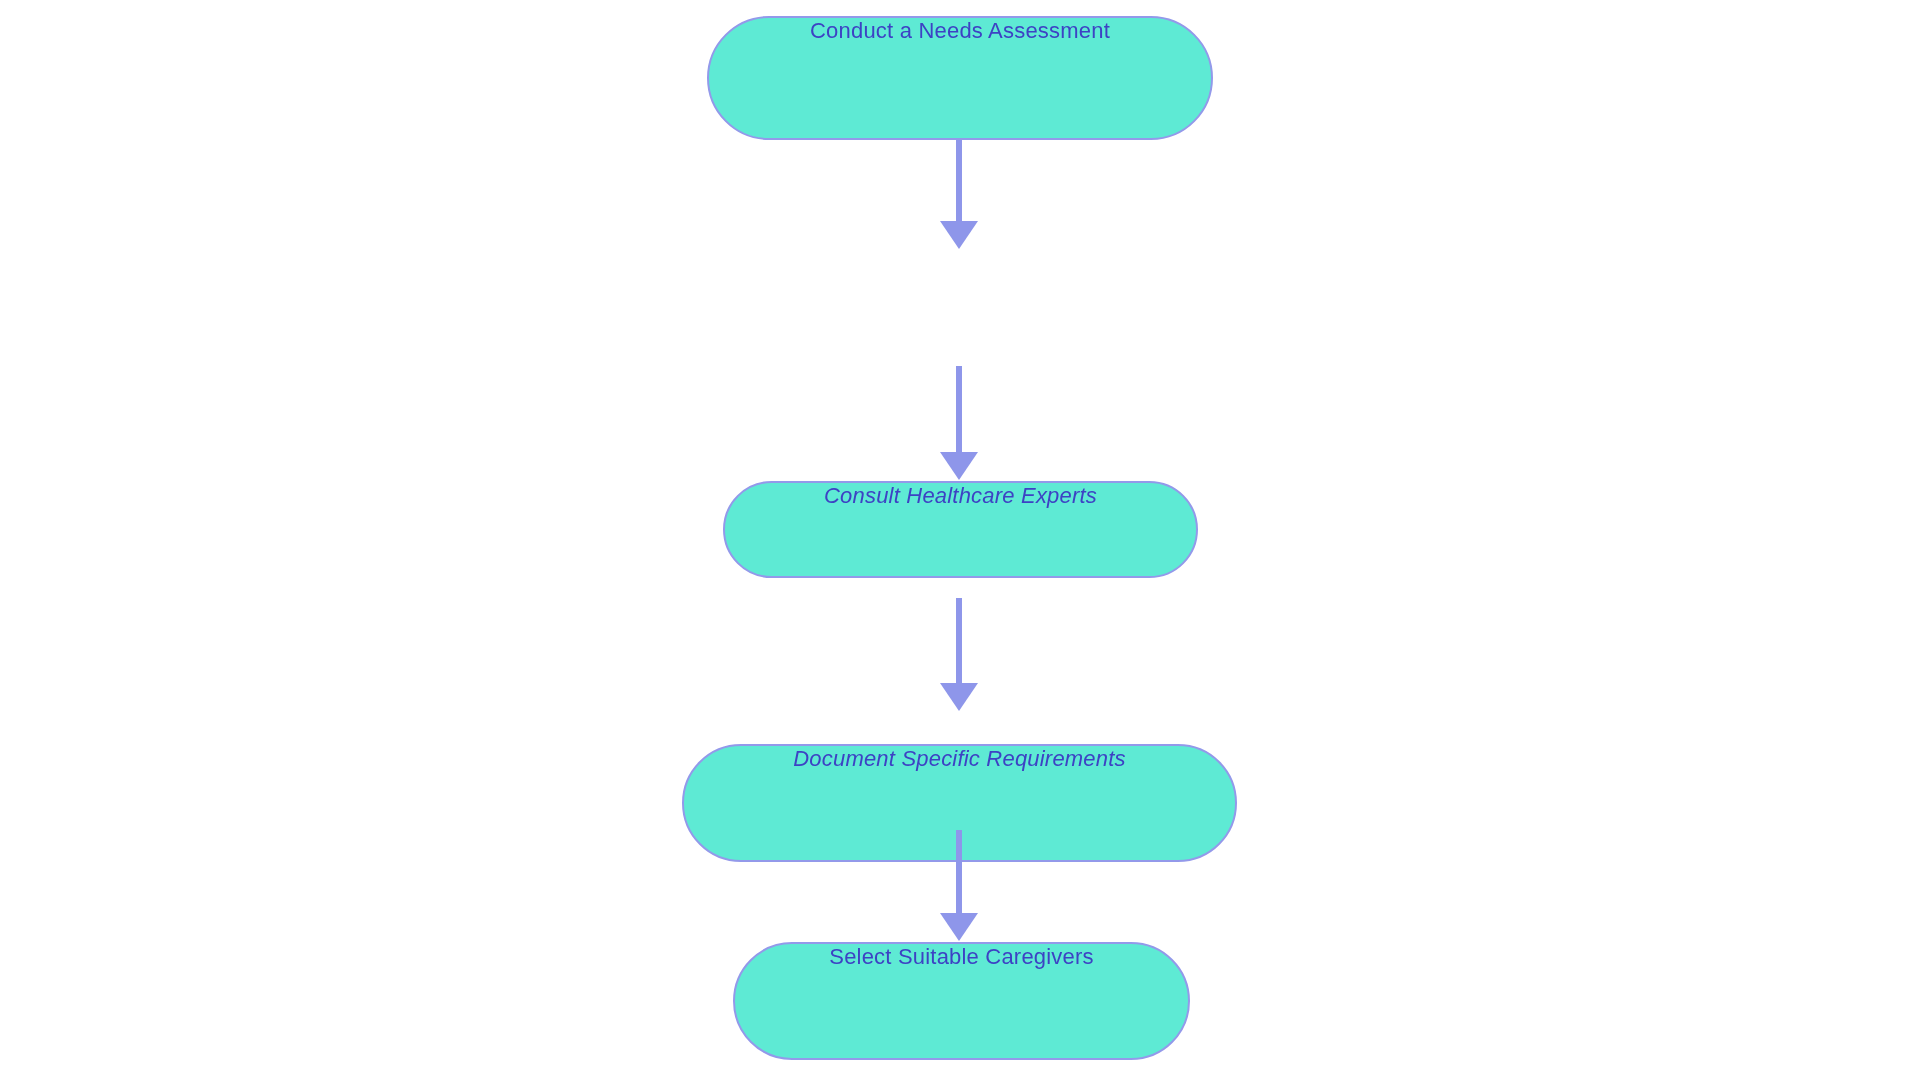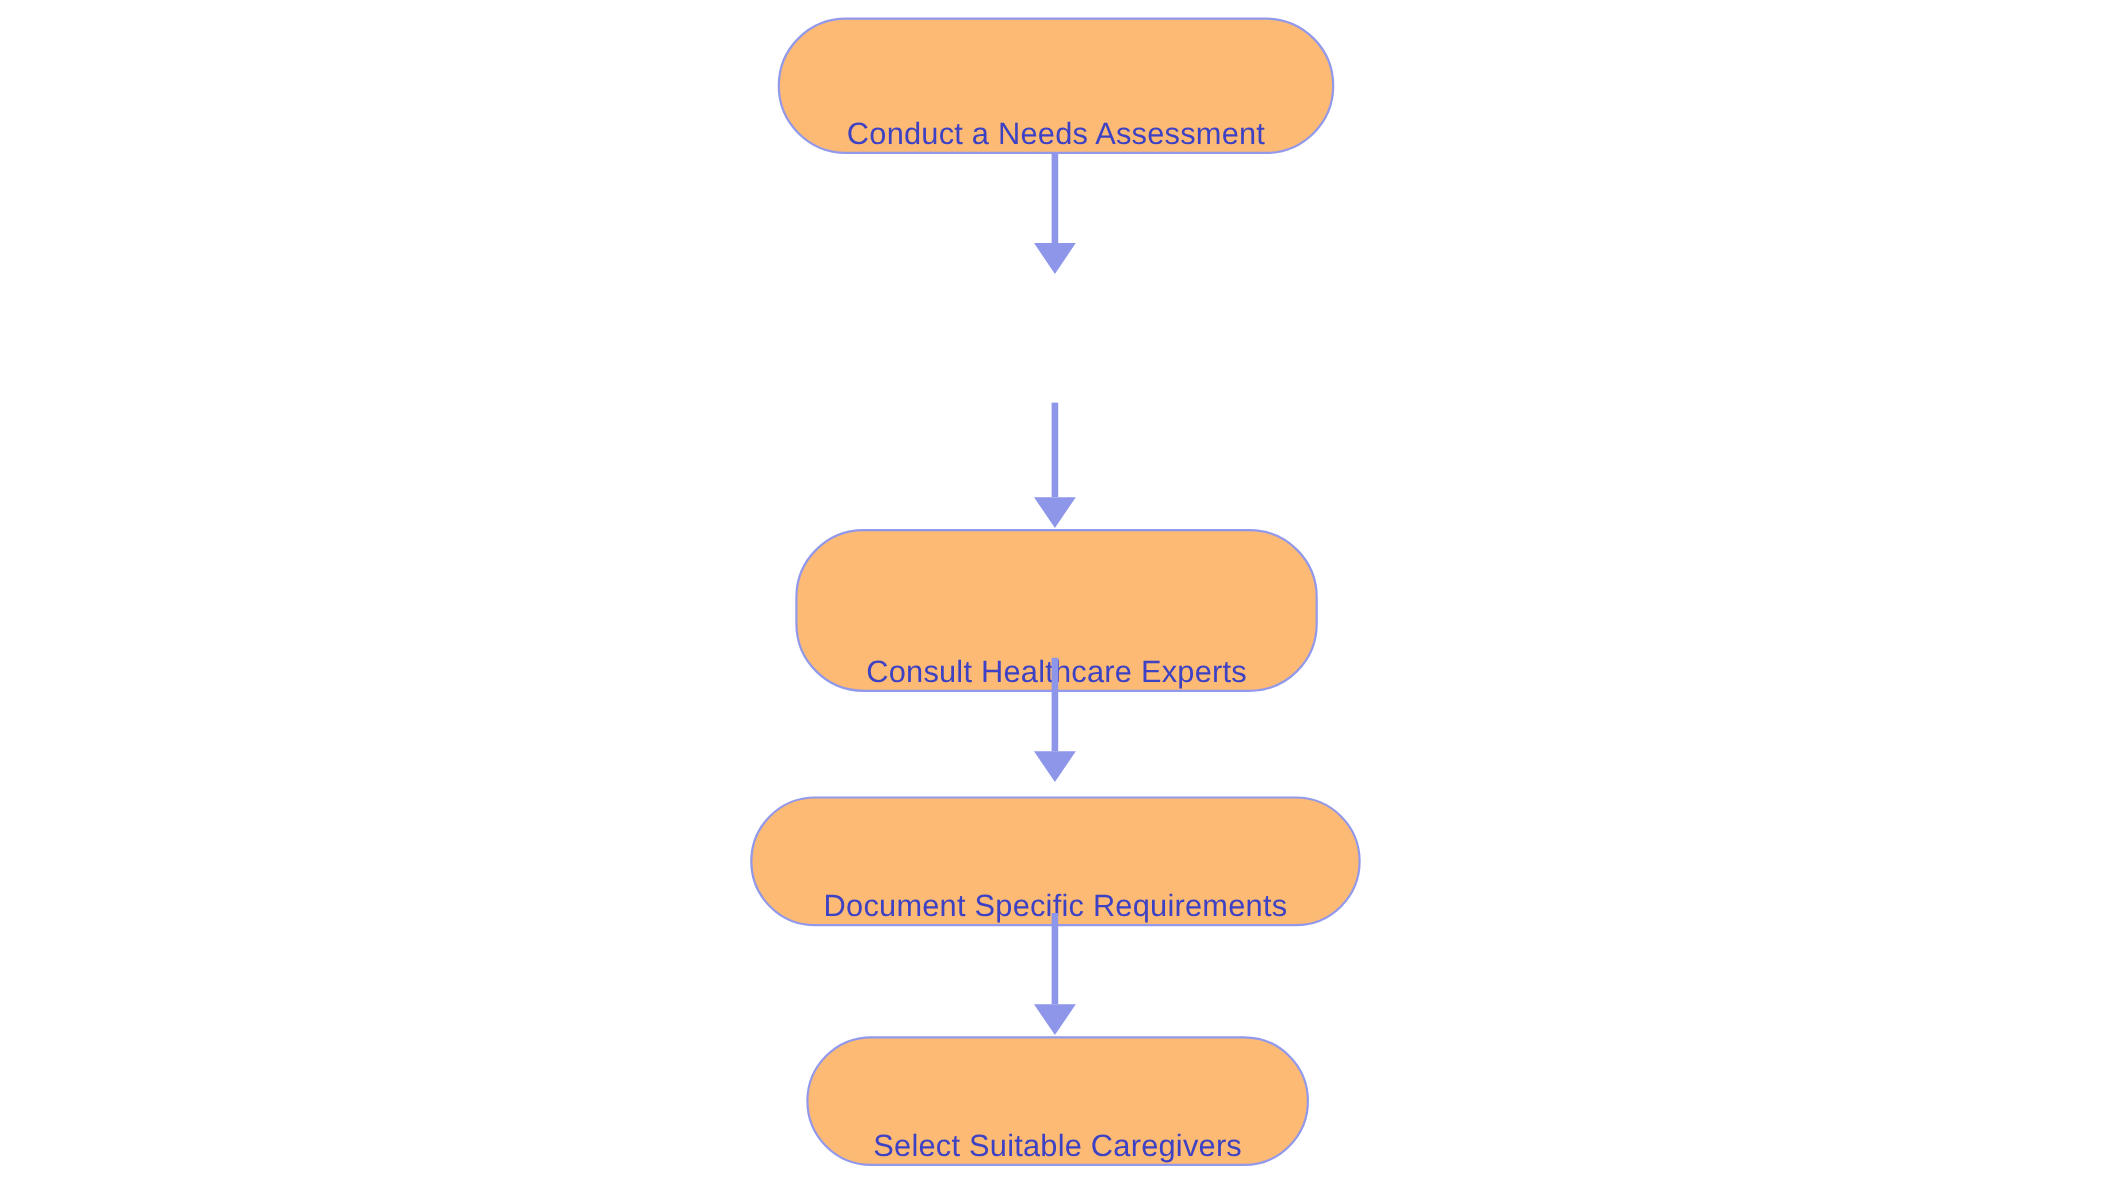--- a/index.html
+++ b/index.html
@@ -13,36 +13,36 @@
   }
   .canvas {
     position: relative;
     width: 1920px;
     height: 1083px;
     background: #ffffff;
   }
   .flow-node {
     position: absolute;
     box-sizing: border-box;
-    background: #fdba74;
+    background: #5eead4;
     border: 2px solid #9399ea;
     border-radius: 62px;
     color: #3d42c4;
-    font-size: 28px;
+    font-size: 22px;
     letter-spacing: 0.2px;
     display: flex;
-    align-items: flex-end;
+    align-items: flex-start;
     justify-content: center;
     text-align: center;
     white-space: nowrap;
   }
   .n1 { left: 707px; top:  16px; width: 506px; height: 124px; }
   .n2 { left: 705px; top: 250px; width: 508px; height: 116px; }
-  .n3 { left: 723px; top: 481px; width: 475px; height: 148px; }
-  .n4 { left: 682px; top: 724px; width: 555px; height: 118px; }
+  .n3 { left: 723px; top: 481px; width: 475px; height: 97px; font-style: italic; }
+  .n4 { left: 682px; top: 744px; width: 555px; height: 118px; font-style: italic; }
   .n5 { left: 733px; top: 942px; width: 457px; height: 118px; }
 
   .flow-arrow {
     position: absolute;
     width: 38px;
     display: flex;
     flex-direction: column;
     align-items: center;
   }
   .a1 { left: 940px; top: 140px; height: 109px; }

